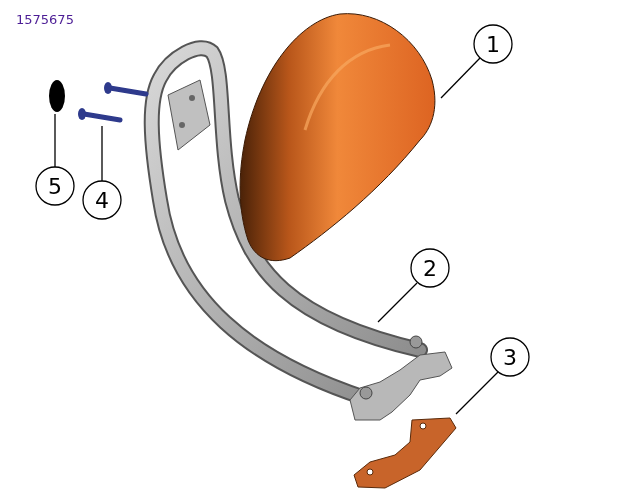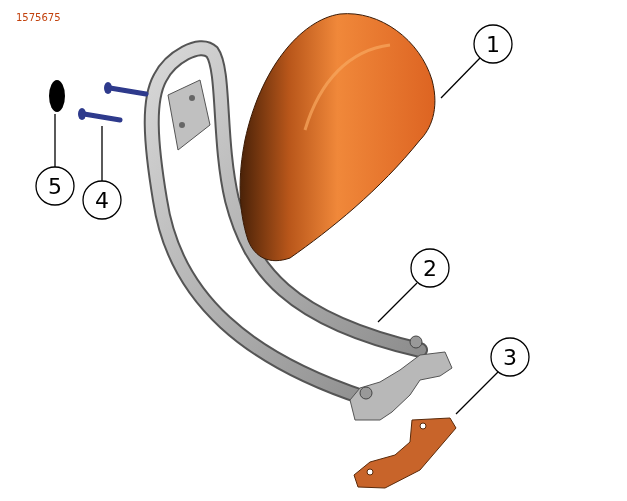--- a/index.html
+++ b/index.html
@@ -1,17 +1,17 @@
 <!DOCTYPE html>
 <html><head>
 <meta charset="utf-8">
 <style>
   html, body { margin:0; padding:0; background:#ffffff; }
   body { width:627px; height:501px; position:relative; overflow:hidden; font-family:"DejaVu Sans", sans-serif; }
-  .ref-id { position:absolute; left:16px; top:12px; font-size:10px; color:#c2410c; }
+  .ref-id { position:absolute; left:16px; top:12px; font-size:13px; color:#4c1d95; }
   svg { position:absolute; left:0; top:0; }
   .callout-text { font-family:"DejaVu Sans", sans-serif; font-size:22px; fill:#000; }
 </style>
 </head>
 <body>
 
 <div class="ref-id">1575675</div>
 
 <svg width="627" height="501" viewBox="0 0 627 501">
   <defs>

